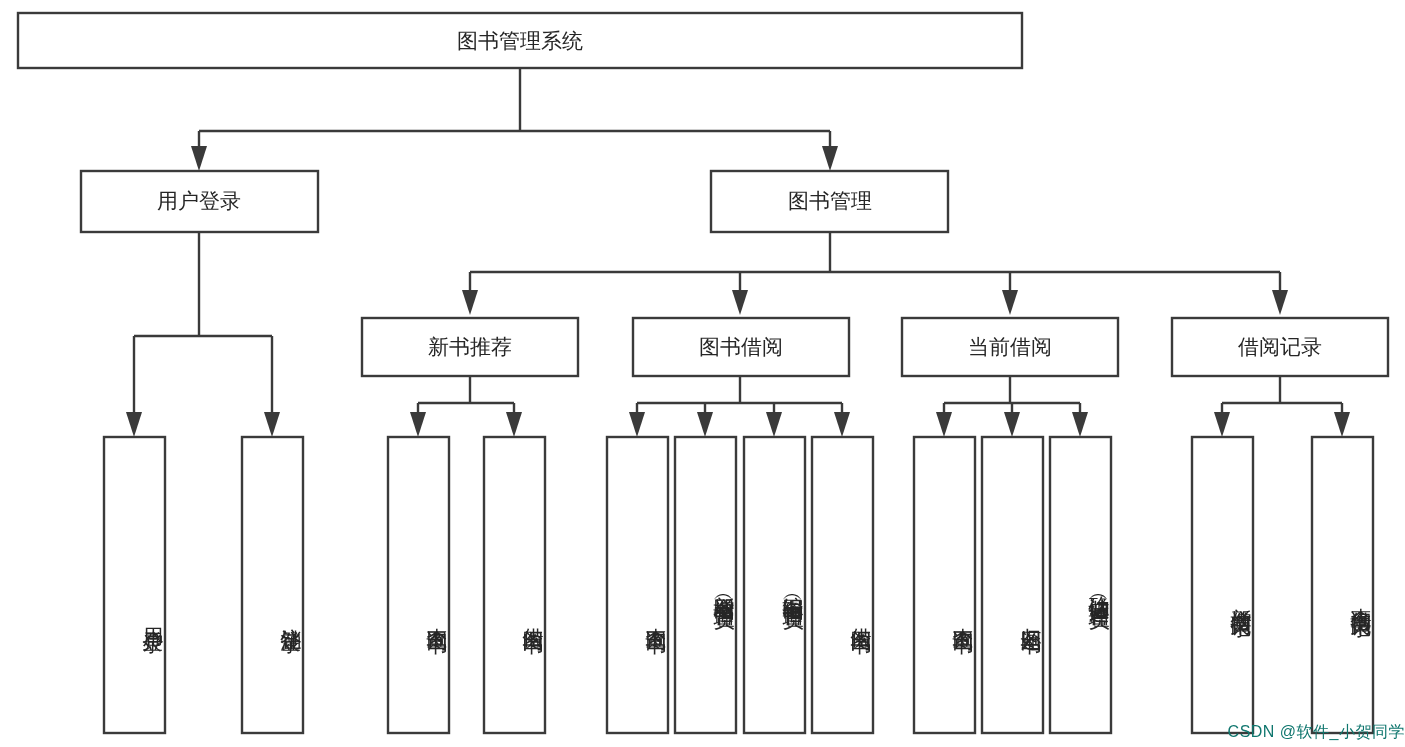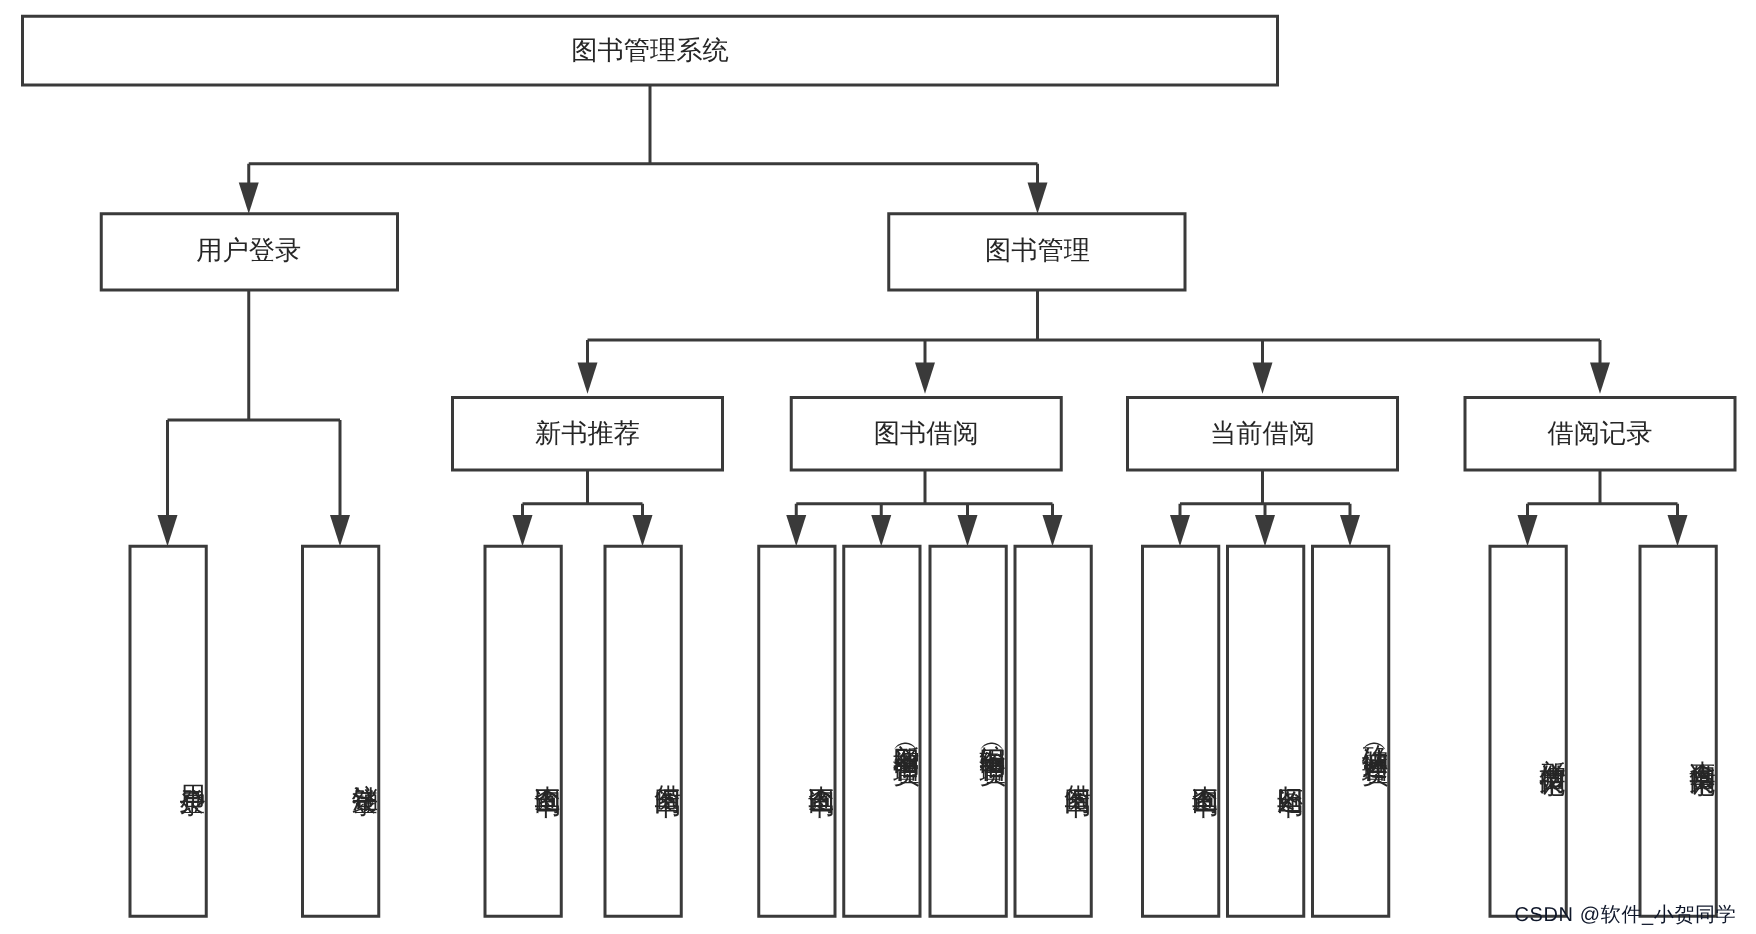--- a/index.html
+++ b/index.html
@@ -59,25 +59,25 @@
     letter-spacing: 2px;
     text-align: center;
     display: flex;
     align-items: flex-start;
     justify-content: center;
     pointer-events: none;
     user-select: none;
   }
   .watermark {
     position: absolute;
-    right: 16px;
+    right: 0;
     bottom: 4px;
     font-family: "Liberation Sans", "DejaVu Sans", sans-serif;
     font-size: 16px;
-    color: #0f172a;
+    color: #0f766e;
     letter-spacing: 0.5px;
     white-space: nowrap;
   }
 </style>
 </head>
 <body>
 
 <div id="diagram-root">
 
   <svg class="canvas" viewBox="0 0 1405 747">

